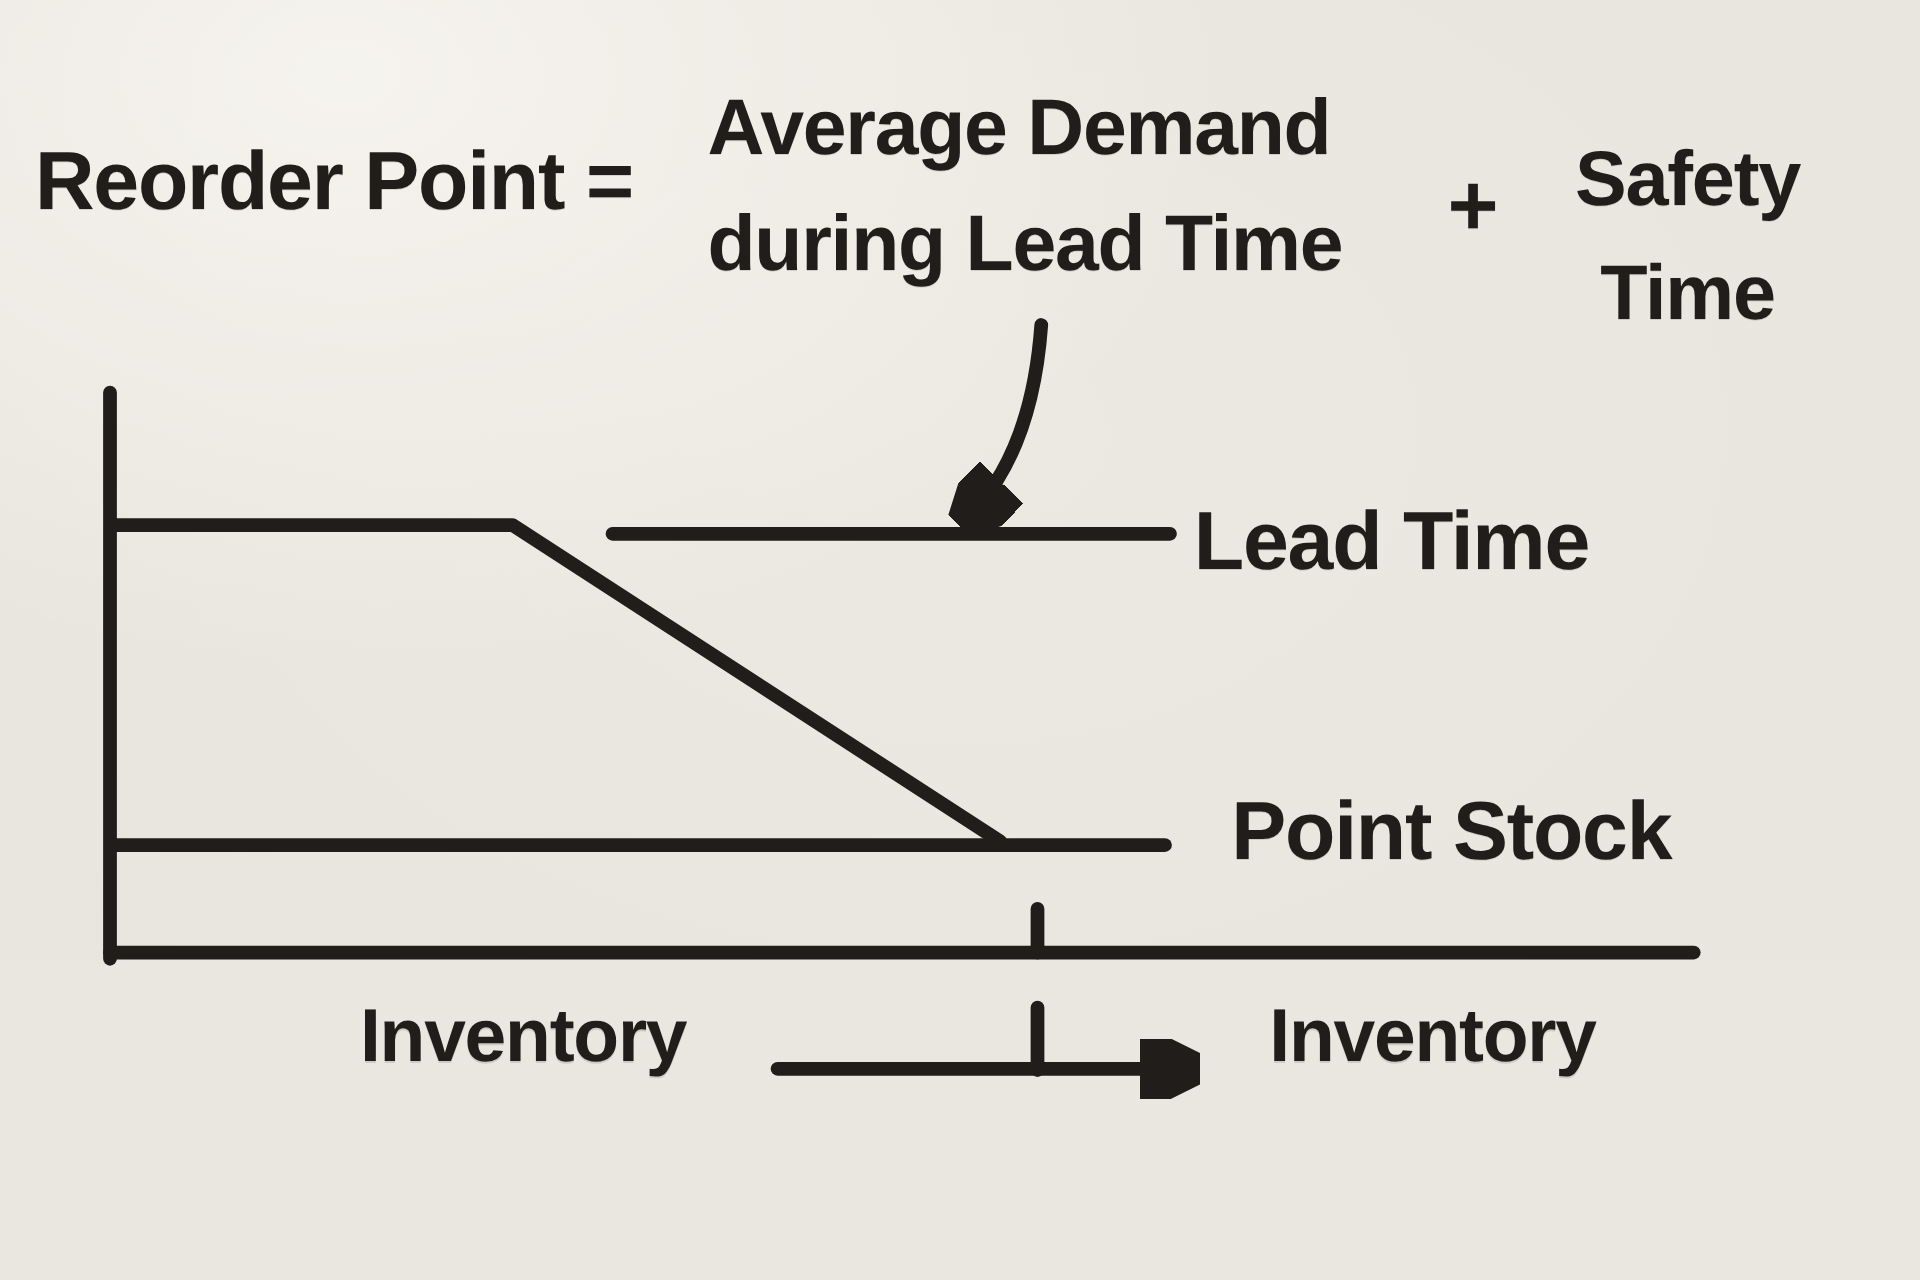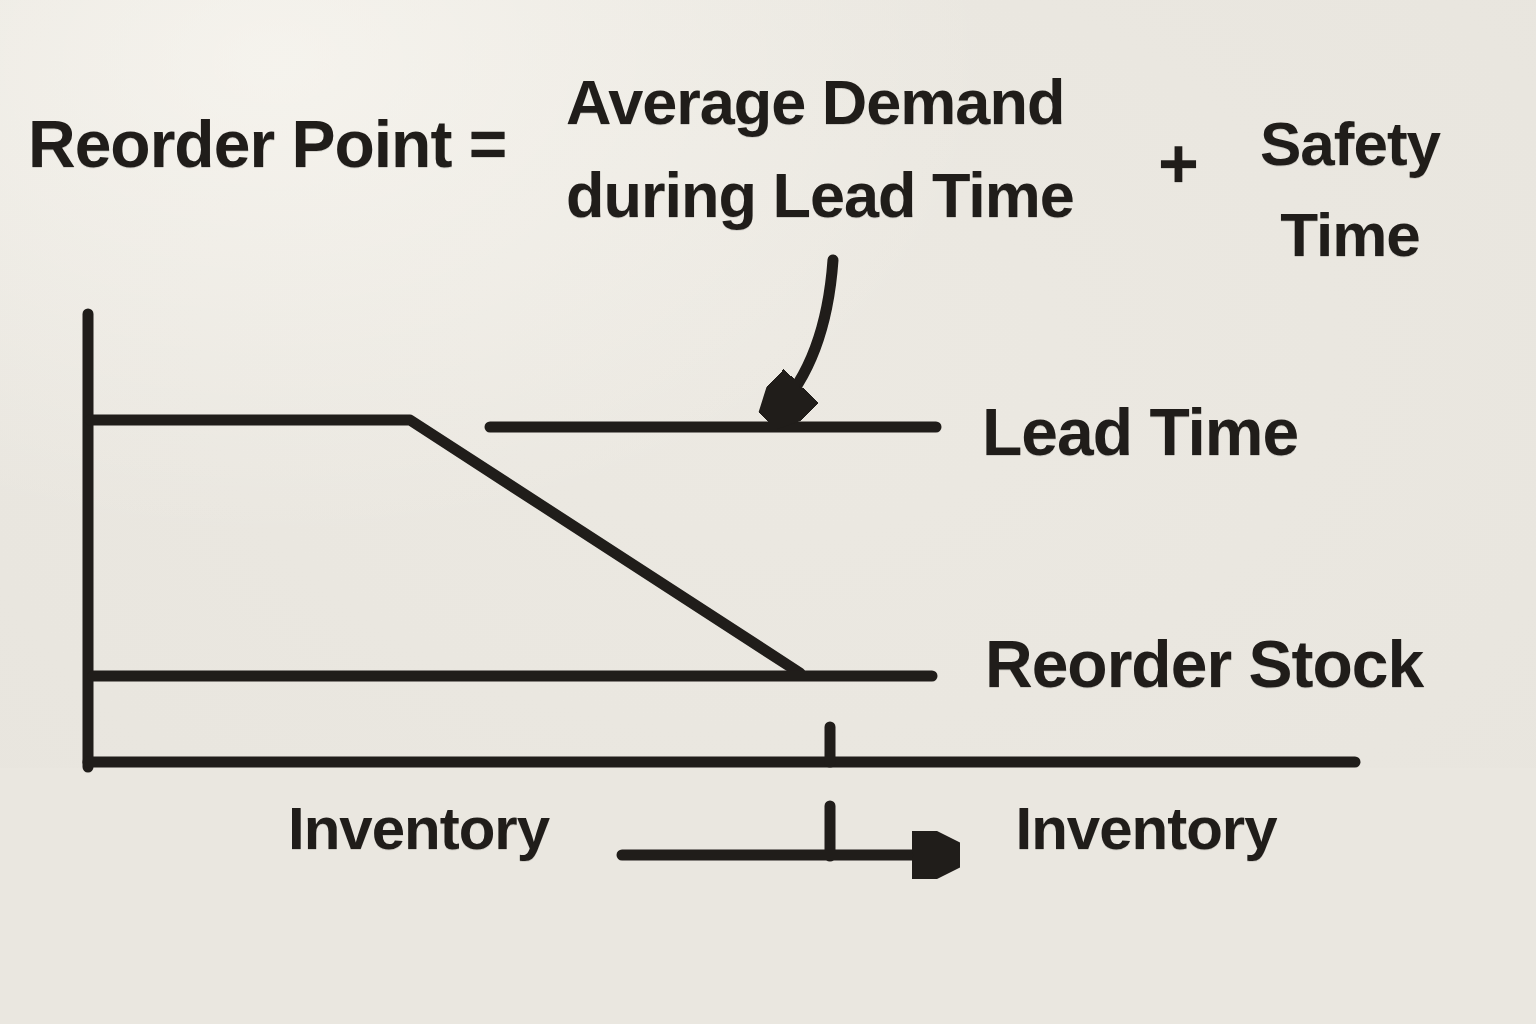--- a/index.html
+++ b/index.html
@@ -19,21 +19,21 @@
     font-weight:700;
     letter-spacing:-1px;
     color:var(--ink,#201d1a);
     white-space:nowrap;
     text-shadow:0 1px 0 rgba(0,0,0,.12);
   }
   .title{left:28px;top:106px;font-size:66px;}
   .operand1{left:566px;top:56px;width:540px;text-align:left;font-size:63px;line-height:93px;}
   .plus{left:1158px;top:124px;font-size:70px;}
   .operand2{left:1220px;top:98px;width:260px;text-align:center;font-size:62px;line-height:91px;}
-  .lead-time{left:955px;top:394px;font-size:66px;margin-left:27px;}
+  .lead-time{left:955px;top:394px;font-size:66px;}
   .safety-stock{left:985px;top:626px;font-size:66px;}
   .inv-depleted{left:288px;top:786px;font-size:60px;line-height:85px;text-align:left;}
   .inv-replenished{left:958px;top:786px;width:376px;font-size:60px;line-height:85px;text-align:center;}
   svg.draw{position:absolute;left:0;top:0;width:1536px;height:1024px;}
   svg.draw path, svg.draw line{
     stroke:var(--ink,#201d1a);
     stroke-width:11;
     stroke-linecap:round;
     stroke-linejoin:round;
     fill:none;
@@ -78,21 +78,21 @@
 
   <div class="hand plus">+</div>
 
   <div class="hand operand2">
     <div>Safety</div>
     <div>Time</div>
   </div>
 
   <div class="hand lead-time">Lead Time</div>
 
-  <div class="hand safety-stock">Reorder Stock</div>
+  <div class="hand safety-stock">Point Stock</div>
 
   <div class="hand inv-depleted">
     <div>Inventory</div>
   </div>
 
   <div class="hand inv-replenished">
     <div>Inventory</div>
   </div>
 
 </div>

